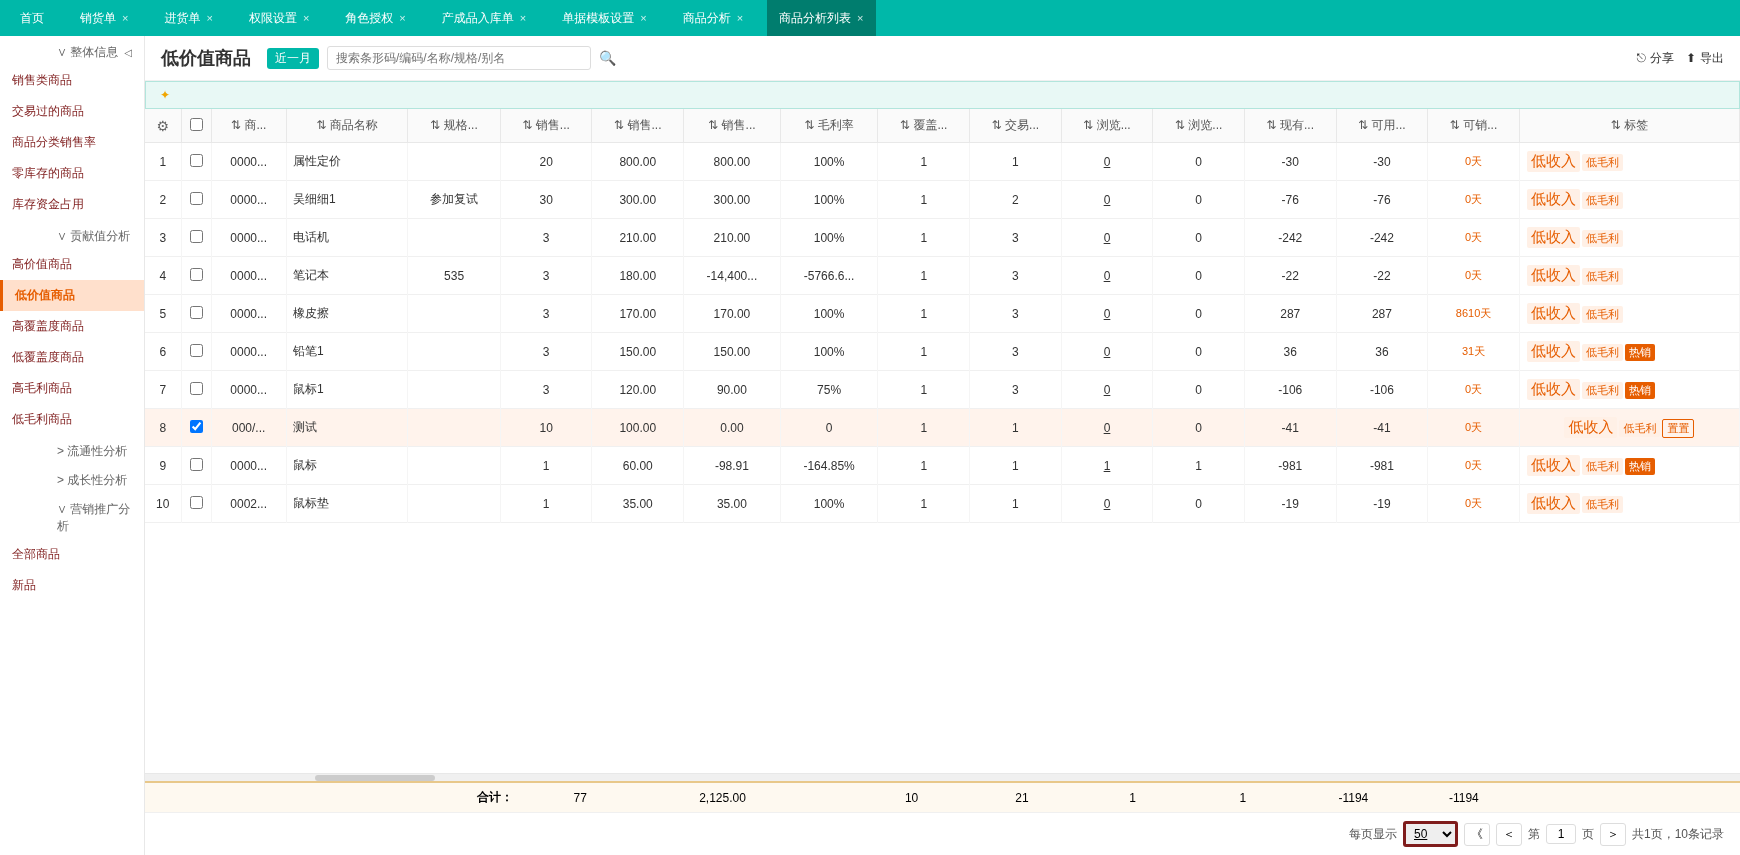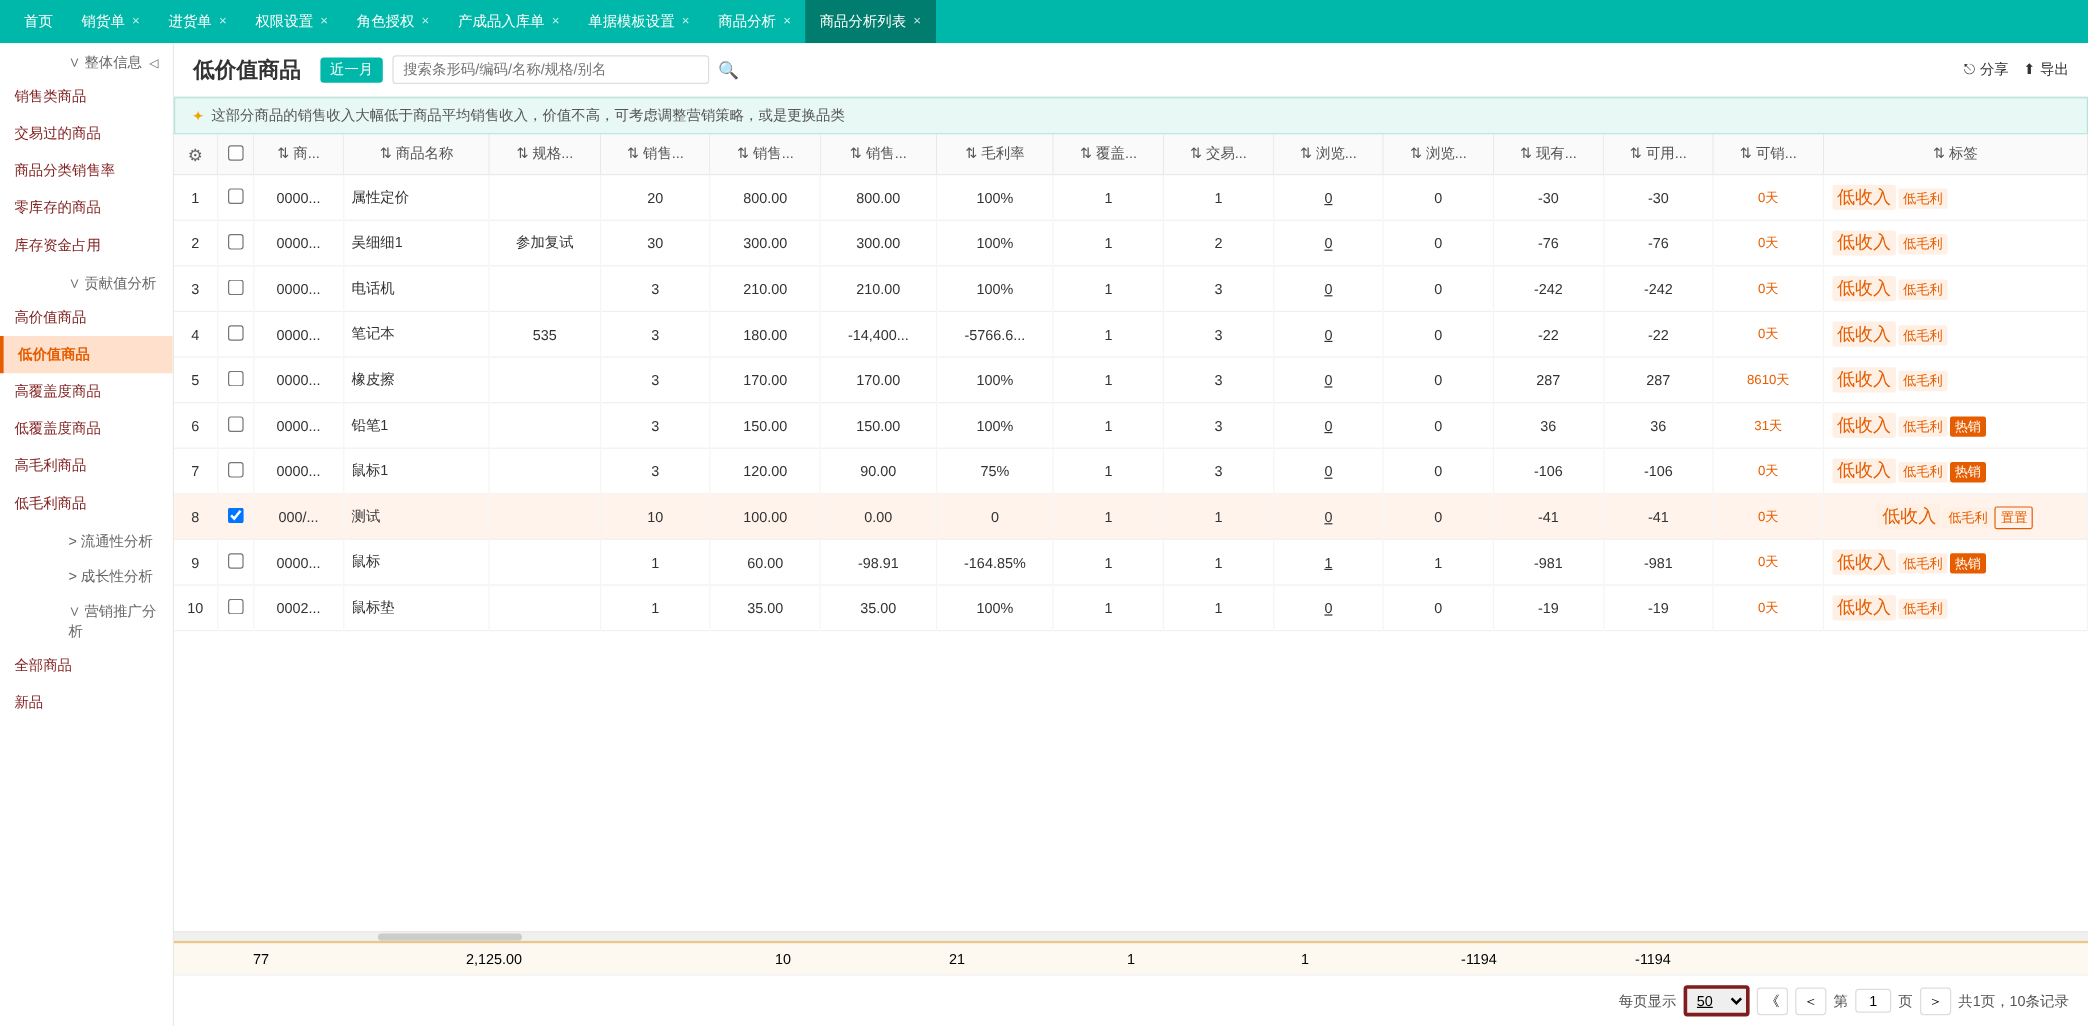--- a/index.html
+++ b/index.html
@@ -5,21 +5,21 @@
     * { box-sizing: border-box; margin: 0; padding: 0; font-family: 'Microsoft YaHei', Arial, sans-serif; font-size: 12px; }
     body { background: #f5f5f5; overflow: hidden; width: 1740px; height: 855px; }
 
     
     .top-nav {
       background: #00b8a9;
       height: 36px;
       display: flex;
       align-items: center;
       padding: 0 8px;
-      gap: 0;
+      gap: 12px;
     }
     .nav-item {
       color: #fff;
       padding: 0 12px;
       height: 36px;
       display: flex;
       align-items: center;
       cursor: pointer;
       white-space: nowrap;
       font-size: 13px;
@@ -332,21 +332,20 @@
         </button>
         <button class="action-btn">
           <span>⬆</span>
           <span>导出</span>
         </button>
       </div>
     </div>
 
     <div class="info-banner">
       <span class="star">✦</span>
-      <span>这部分商品的销售收入大幅低于商品平均销售收入，价值不高，可考虑调整营销策略，或是更换品类</span>
     </div>
 
     <div class="table-wrap">
       <table>
         <thead>
           <tr>
             <th style="width:36px;">
               <span class="gear-icon">⚙</span>
             </th>
             <th style="width:30px;">
@@ -562,20 +561,21 @@
   </tr>
           </tbody>
       </table>
     </div>
 
     <div class="scrollbar-area">
       <div class="scrollbar-thumb"></div>
     </div>
 
     <div class="totals-row">
+      <div style="width:380px; text-align:right; padding-right:12px; font-weight:bold; flex-shrink:0;">合计：</div>
       <div style="flex:1; text-align:center;">77</div>
       <div style="flex:1; text-align:right;">2,125.00</div>
       <div style="flex:1;"></div>
       <div style="flex:1; text-align:center;">10</div>
       <div style="flex:1; text-align:center;">21</div>
       <div style="flex:1; text-align:center;">1</div>
       <div style="flex:1; text-align:center;">1</div>
       <div style="flex:1; text-align:center;">-1194</div>
       <div style="flex:1; text-align:center;">-1194</div>
       <div style="flex:1;"></div>

